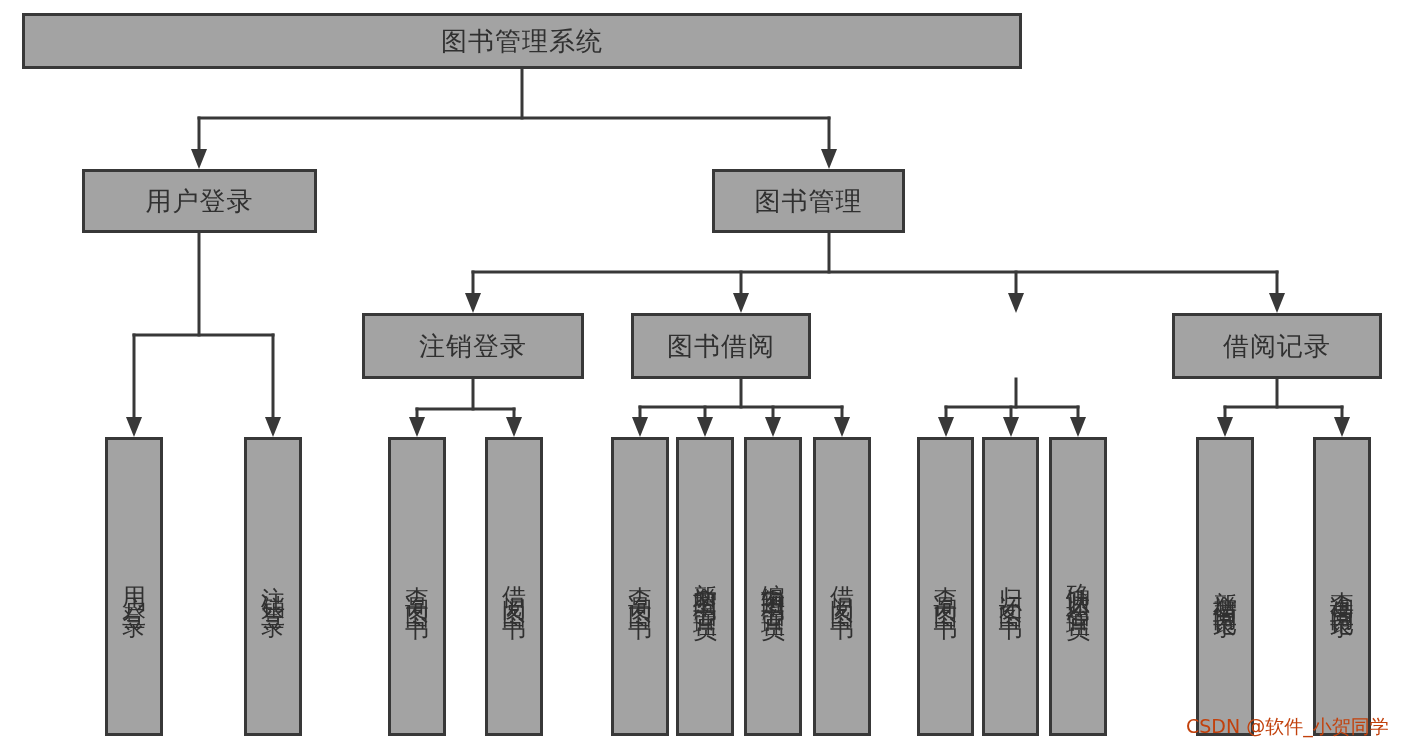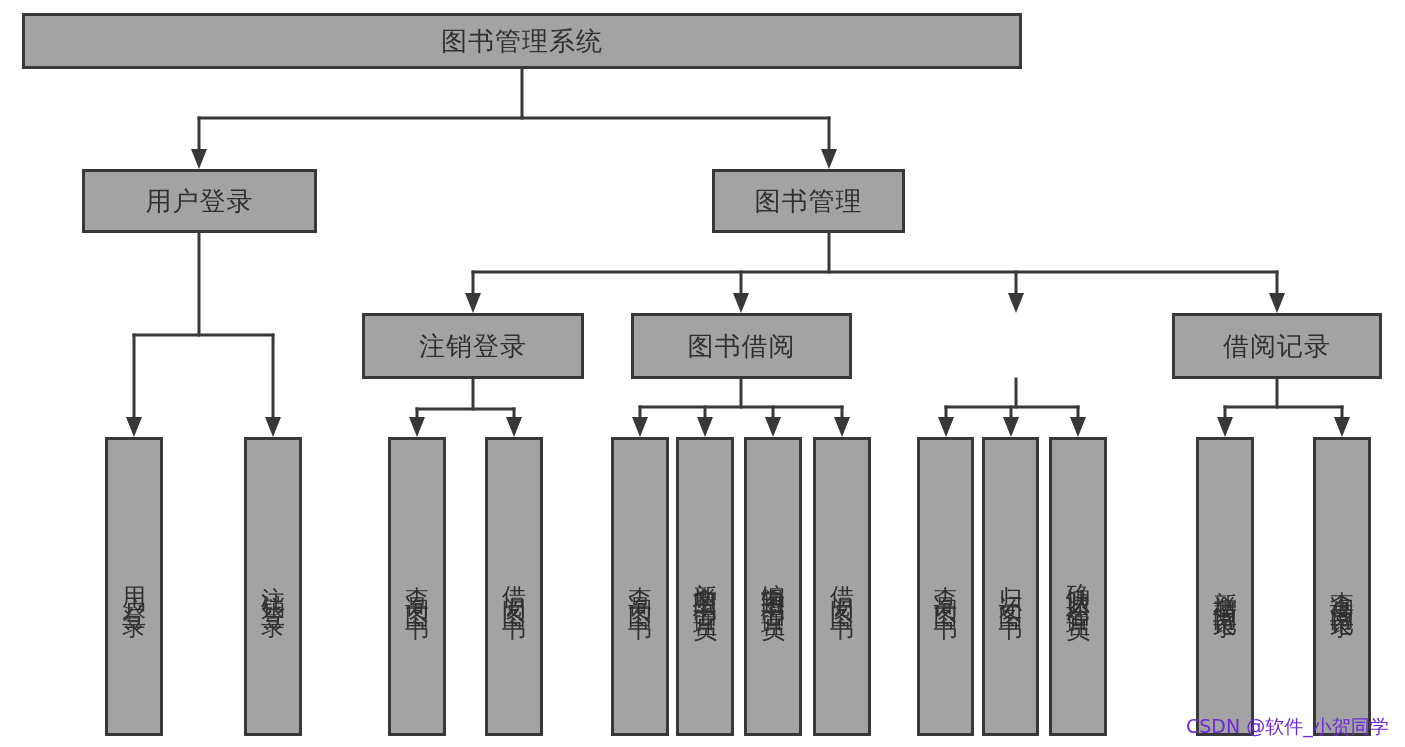--- a/index.html
+++ b/index.html
@@ -12,21 +12,21 @@
     position:absolute;background:#a3a3a3;border:3px solid #383838;box-sizing:border-box;
     display:flex;align-items:center;justify-content:center;color:#303030;z-index:2;
   }
   .h-node{font-size:26px;letter-spacing:1px;}
   .v-node{font-size:24px;}
   .v-node .vtext{
     writing-mode:vertical-rl;text-orientation:mixed;letter-spacing:10px;line-height:1;
   }
   .v-node .tight{letter-spacing:5px;}
   .watermark{
-    position:absolute;left:1186px;top:714px;width:210px;color:#6d28d9;
+    position:absolute;left:1186px;top:714px;width:210px;color:#c2410c;
     font-size:19px;white-space:nowrap;z-index:3;
   }
 </style>
 </head>
 <body>
 
 <div class="canvas">
 
   <svg id="wires" viewBox="0 0 1405 747" xmlns="http://www.w3.org/2000/svg">
       <line x1="522" y1="69" x2="522" y2="118" stroke="#383838" stroke-width="3" stroke-linecap="square"></line>
@@ -90,21 +90,21 @@
   <div class="node h-node" style="left:82px;top:169px;width:235px;height:64px;">
     <span>用户登录</span>
   </div>
   <div class="node h-node" style="left:712px;top:169px;width:193px;height:64px;">
     <span>图书管理</span>
   </div>
 
   <div class="node h-node" style="left:362px;top:313px;width:222px;height:66px;">
     <span>注销登录</span>
   </div>
-  <div class="node h-node" style="left:631px;top:313px;width:221px;height:66px;">
+  <div class="node h-node" style="left:631px;top:313px;width:180px;height:66px;">
     <span>图书借阅</span>
   </div>
   <div class="node h-node" style="left:1172px;top:313px;width:210px;height:66px;">
     <span>借阅记录</span>
   </div>
 
   <div class="node v-node" style="left:105px;top:437px;width:58px;height:299px;">
     <span class="vtext">用户登录</span>
   </div>
   <div class="node v-node" style="left:244px;top:437px;width:58px;height:299px;">

